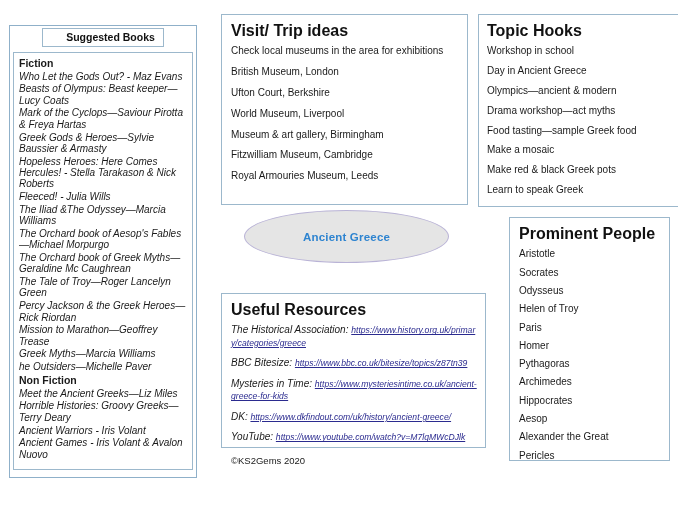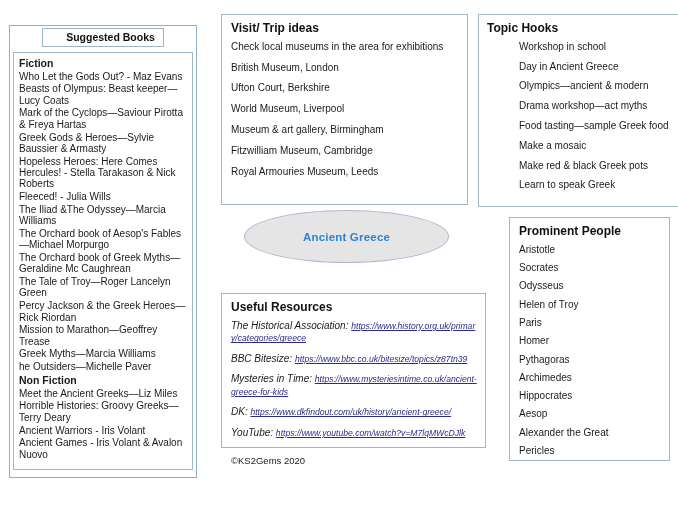--- a/index.html
+++ b/index.html
@@ -29,21 +29,21 @@
     border: 1px solid #9cb8cc;
     box-sizing: border-box;
     padding-left: 15px;
   }
   .box-outer {
     border: 1px solid #8fb0c9;
   }
 
   .panel-title {
     font-weight: bold;
-    font-size: 12px;
+    font-size: 16px;
     color: #111;
     margin: 0 0 5px 0;
     line-height: 1.15;
   }
   .panel-title.centered { text-align: center; }
 
   ul.plain {
     list-style: none;
     margin: 0;
     padding: 0;
@@ -76,20 +76,21 @@
   #books-inner .section-head {
     font-weight: bold;
     font-size: 10.5px;
     margin: 0 0 1px 0;
     line-height: 1.2;
   }
   #books-inner ul.plain li {
     font-size: 10px;
     line-height: 1.13;
     margin: 0 0 1.5px 0;
+    font-style: italic;
   }
 
   
   #visit-box {
     left: 221px; top: 14px;
     width: 247px; height: 191px;
     padding: 7px 8px 4px 9px;
   }
   #visit-box ul.plain li { margin-bottom: 9px; }
 
@@ -140,21 +141,21 @@
     font-size: 9.5px;
     color: #1a1a1a;
   }
 
   
   #topic-hooks-box {
     left: 478px; top: 14px;
     width: 204px; height: 193px;
     padding: 7px 7px 4px 8px;
   }
-  #topic-hooks-box ul.plain li { margin-bottom: 8px; margin-left: 32px; }
+  #topic-hooks-box ul.plain li { margin-bottom: 8px; }
 
   #prominent-people-box {
     left: 509px; top: 217px;
     width: 161px; height: 244px;
     padding: 7px 7px 4px 9px;
   }
   #prominent-people-box ul.plain li { margin-bottom: 6.5px; }
 </style>
 </head>
 <body>

